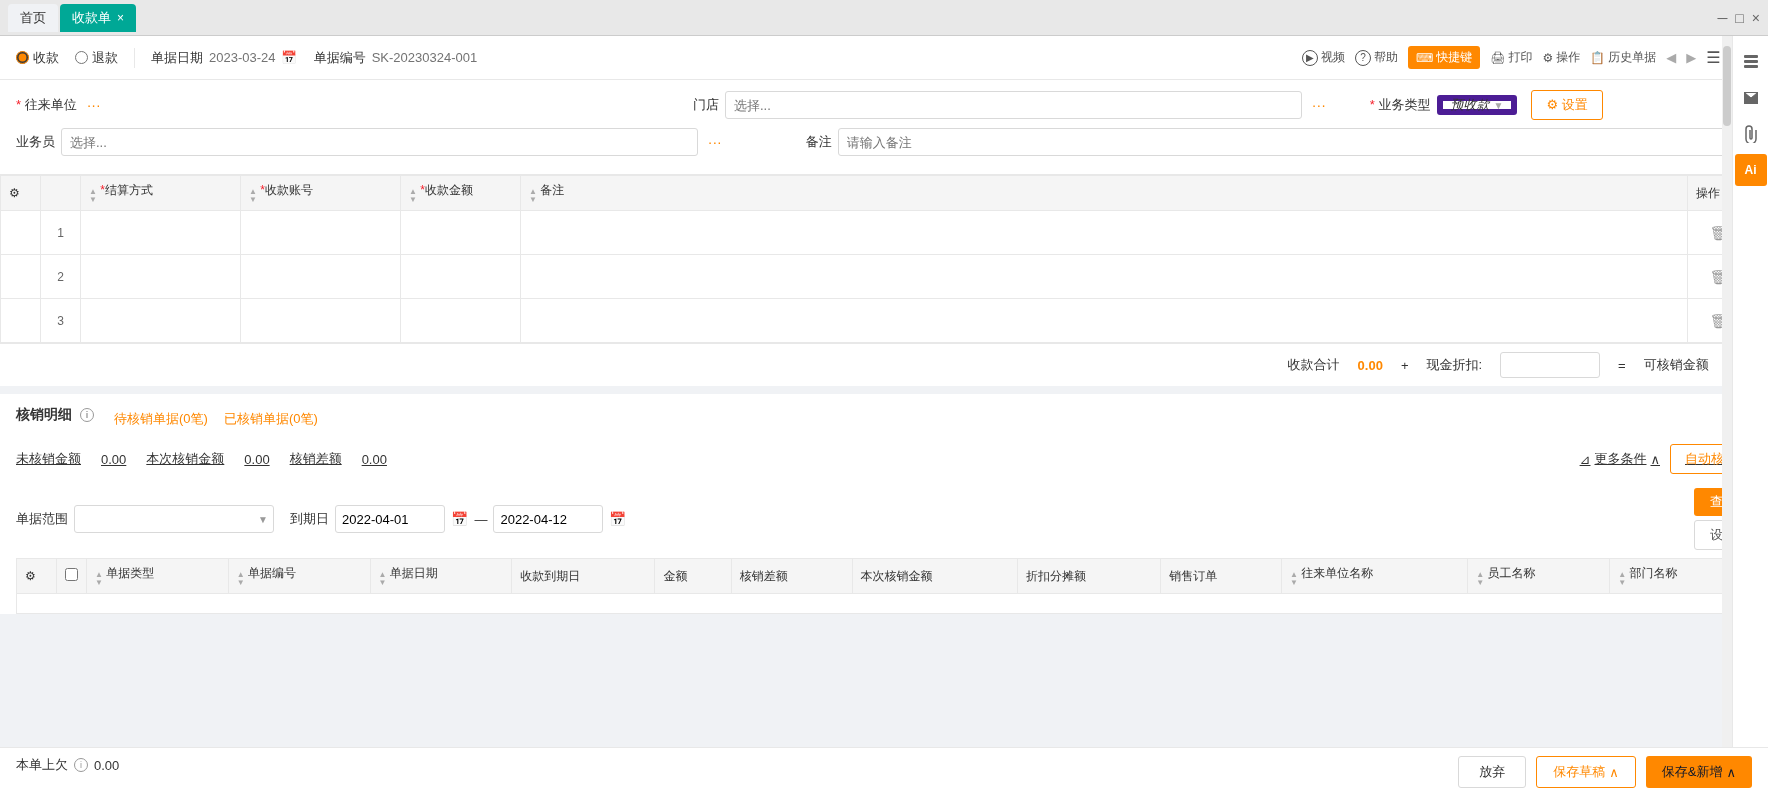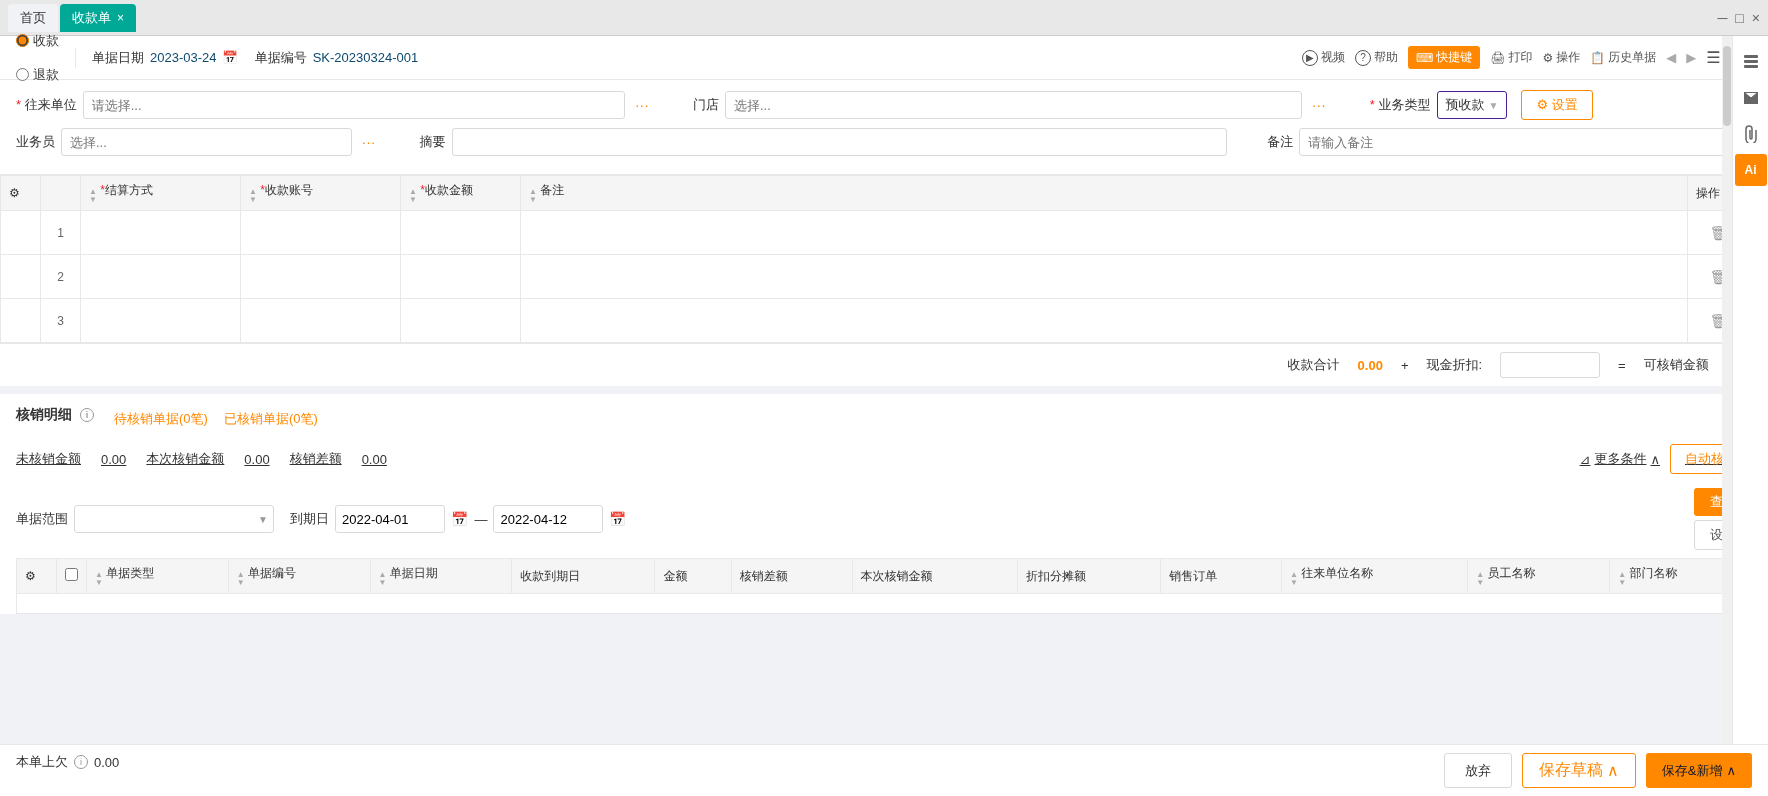--- a/index.html
+++ b/index.html
@@ -18,47 +18,47 @@
     .tab-item.active { background: #00a896; color: #fff; }
     .tab-close { font-size: 12px; cursor: pointer; }
     .tab-bar-right { margin-left: auto; display: flex; gap: 8px; }
     .tab-bar-right span { cursor: pointer; font-size: 14px; color: #666; }
 
     
     .toolbar {
       display: flex; align-items: center; background: #fff; height: 44px; padding: 0 16px;
       border-bottom: 1px solid #e8e8e8; gap: 16px;
     }
-    .radio-group { display: flex; gap: 16px; align-items: center; flex-direction: column; }
+    .radio-group { display: flex; gap: 16px; align-items: center; }
     .radio-item { display: flex; align-items: center; gap: 4px; cursor: pointer; }
     .radio-item input[type=radio] { accent-color: #ff8800; }
     .toolbar-divider { width: 1px; height: 20px; background: #e8e8e8; }
     .toolbar-field { display: flex; align-items: center; gap: 6px; font-size: 13px; }
     .toolbar-field label { color: #333; white-space: nowrap; }
-    .toolbar-field span { color: #0c4a6e; }
+    .toolbar-field span { color: #737373; }
     .toolbar-actions { margin-left: auto; display: flex; align-items: center; gap: 10px; color: #555; }
     .toolbar-actions .action-item { display: flex; align-items: center; gap: 3px; cursor: pointer; font-size: 12px; color: #555; }
     .toolbar-actions .action-item.highlight { background: #ff8800; color: #fff; padding: 3px 8px; border-radius: 3px; }
     .icon-circle { width: 16px; height: 16px; border-radius: 50%; border: 1px solid #555; display: inline-flex; align-items: center; justify-content: center; font-size: 10px; }
 
     
     .form-area {
       background: #fff; padding: 10px 16px; border-bottom: 1px solid #e8e8e8;
     }
     .form-row { display: flex; align-items: center; gap: 0; margin-bottom: 8px; }
     .form-field { display: flex; align-items: center; flex: 1; gap: 6px; }
     .form-field label { white-space: nowrap; font-size: 13px; }
     .form-input {
       flex: 1; height: 28px; border: 1px solid #d9d9d9; border-radius: 3px; padding: 0 8px;
       font-size: 13px; color: #999; outline: none; min-width: 0;
     }
     .more-btn { color: #ff8800; cursor: pointer; padding: 0 4px; font-size: 14px; }
     .dropdown-btn {
-      height: 28px; border: 1px solid #4c1d95; border-radius: 3px; background: #fff;
-      padding: 0 8px; cursor: pointer; display: flex; align-items: center; gap: 4px; font-size: 13px;
+      height: 20px; border: 6px solid #4c1d95; border-radius: 3px; background: #fff;
+      padding: 0 8px; cursor: pointer; display: flex; align-items: center; gap: 4px; font-size: 13px; font-style: italic;
     }
 
     
     .table-container { background: #fff; }
     .data-table { width: 100%; border-collapse: collapse; }
     .data-table th {
       background: #f5f5f5; border: 1px solid #e8e8e8; padding: 6px 8px;
       font-weight: normal; text-align: left; font-size: 12px; color: #333; white-space: nowrap;
     }
     .data-table td {
@@ -126,21 +126,21 @@
 
     
     .footer {
       position: fixed; bottom: 0; left: 0; right: 0;
       background: #fff; border-top: 1px solid #e8e8e8;
       display: flex; align-items: flex-start; padding: 8px 16px; gap: 28px; z-index: 100;
     }
     .footer-left { display: flex; align-items: center; gap: 6px; font-size: 13px; }
     .footer-right { margin-left: auto; display: flex; gap: 10px; }
     .btn-abandon { background: #fff; border: 1px solid #d9d9d9; color: #333; padding: 6px 20px; border-radius: 3px; cursor: pointer; font-size: 13px; }
-    .btn-draft { background: #fff; border: 1px solid #ff8800; color: #ff8800; padding: 6px 16px; border-radius: 3px; cursor: pointer; font-size: 16px; display: flex; align-items: center; gap: 4px; }
+    .btn-draft { background: #fff; border: 1px solid #ff8800; color: #ff8800; padding: 6px 16px; border-radius: 3px; cursor: pointer; font-size: 13px; display: flex; align-items: center; gap: 4px; }
     .btn-save { background: #ff8800; border: none; color: #0f172a; padding: 6px 16px; border-radius: 3px; cursor: pointer; font-size: 13px; display: flex; align-items: center; gap: 4px; }
 
     
     .right-sidebar {
       position: fixed; right: 0; top: 36px; bottom: 0; width: 36px;
       background: #fff; border-left: 1px solid #e8e8e8;
       display: flex; flex-direction: column; align-items: center; padding-top: 10px; gap: 4px; z-index: 50;
     }
     .sidebar-icon { width: 32px; height: 32px; display: flex; align-items: center; justify-content: center; cursor: pointer; border-radius: 3px; font-size: 16px; color: #666; }
     .sidebar-icon.active { background: #ff8800; color: #fff; }
@@ -218,21 +218,20 @@
     <span style="cursor:pointer;color:#aaa;">▶</span>
     <span style="cursor:pointer;font-size:16px;">☰</span>
     <span style="cursor:pointer;font-size:16px;background:#ff8800;color:#fff;padding:2px 4px;border-radius:2px;">⊞</span>
   </div>
 </div>
 
 <div class="form-area">
   <div class="form-row">
     <div class="form-field">
       <label><span class="required-star">*</span> <span>往来单位</span></label>
-      <input class="form-input" type="text" placeholder="请选择..." style="">
       <span class="more-btn">···</span>
     </div>
     <div style="width:40px;"></div>
     <div class="form-field">
       <label>门店</label>
       <input class="form-input" type="text" placeholder="选择..." style="">
       <span class="more-btn">···</span>
     </div>
     <div style="width:40px;"></div>
     <div class="form-field" style="flex:0.6;">
@@ -247,24 +246,20 @@
       </button>
     </div>
   </div>
   <div class="form-row">
     <div class="form-field" style="flex:0.45;">
       <label>业务员</label>
       <input class="form-input" type="text" placeholder="选择..." style="">
       <span class="more-btn">···</span>
     </div>
     <div style="width:40px;"></div>
-    <div class="form-field">
-      <label>摘要</label>
-      <input class="form-input" type="text" style="">
-    </div>
     <div style="width:40px;"></div>
     <div class="form-field" style="flex:0.6;">
       <label>备注</label>
       <input class="form-input" type="text" placeholder="请输入备注" style="">
     </div>
   </div>
 </div>
 
 <div class="table-container">
   <table class="data-table">

